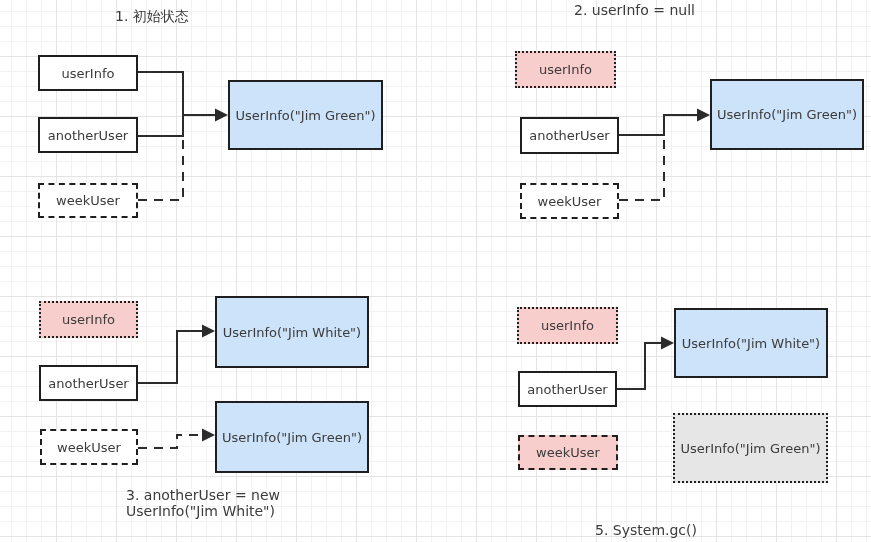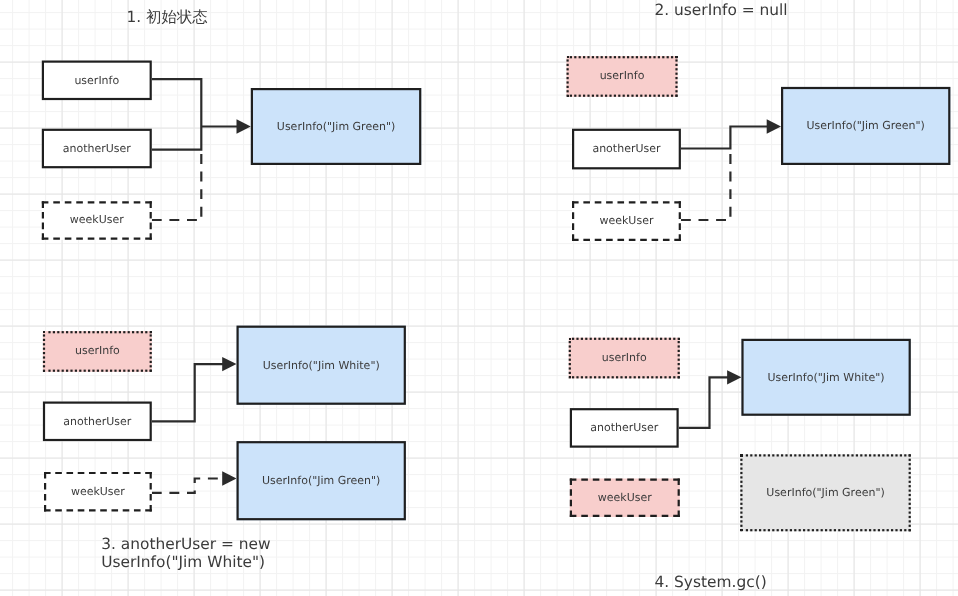--- a/index.html
+++ b/index.html
@@ -26,21 +26,21 @@
       linear-gradient(to bottom, var(--grid-minor) 1px, transparent 1px);
     background-size:60px 60px,60px 60px,15px 15px,15px 15px;
     background-position:-4px -4px;
   }
   .box{
     position:absolute;
     box-sizing:border-box;
     border:2px solid var(--border-color);
     background:#ffffff;
     display:flex;align-items:center;justify-content:center;
-    font-size:10px;color:var(--text-color);
+    font-size:13px;color:var(--text-color);
     white-space:nowrap;
   }
   .box.dashed{border-style:dashed;align-items:center;}
   .box.dotted{border-style:dotted;}
   .box.pink{background:var(--pink-fill);}
   .box.blue{background:var(--blue-fill);}
   .box.gray{background:var(--gray-fill);}
   .caption{
     position:absolute;
     font-size:14px;line-height:16px;
@@ -91,21 +91,21 @@
     </div>
     <div class="box dashed" style="left:38px;top:183px;width:100px;height:35px;">
       <span>weekUser</span>
     </div>
     <div class="box blue" style="left:228px;top:80px;width:155px;height:70px;">
       <span>UserInfo("Jim Green")</span>
     </div>
   </div>
 
   <div>
-    <div class="caption" style="left:595px;top:2px;width:210px;">
+    <div class="caption" style="left:574px;top:2px;width:210px;">
       <div>2. userInfo = null</div>
     </div>
     <div class="box dotted pink" style="left:515px;top:51px;width:101px;height:37px;">
       <span>userInfo</span>
     </div>
     <div class="box" style="left:520px;top:117px;width:99px;height:37px;">
       <span>anotherUser</span>
     </div>
     <div class="box dashed" style="left:520px;top:183px;width:99px;height:36px;">
       <span>weekUser</span>
@@ -124,21 +124,21 @@
     </div>
     <div class="box dashed" style="left:40px;top:429px;width:98px;height:36px;">
       <span>weekUser</span>
     </div>
     <div class="box blue" style="left:215px;top:296px;width:154px;height:72px;">
       <span>UserInfo("Jim White")</span>
     </div>
     <div class="box blue" style="left:215px;top:401px;width:154px;height:72px;">
       <span>UserInfo("Jim Green")</span>
     </div>
-    <div class="caption" style="left:92px;top:487px;width:205px;">
+    <div class="caption" style="left:126px;top:487px;width:205px;">
       <div>3. anotherUser = new</div>
       <div>UserInfo("Jim White")</div>
     </div>
   </div>
 
   <div>
     <div class="box dotted pink" style="left:517px;top:307px;width:101px;height:37px;">
       <span>userInfo</span>
     </div>
     <div class="box" style="left:518px;top:371px;width:99px;height:36px;">
@@ -147,17 +147,17 @@
     <div class="box dashed pink" style="left:518px;top:435px;width:100px;height:35px;">
       <span>weekUser</span>
     </div>
     <div class="box blue" style="left:674px;top:308px;width:154px;height:70px;">
       <span>UserInfo("Jim White")</span>
     </div>
     <div class="box dotted gray" style="left:673px;top:413px;width:155px;height:70px;">
       <span>UserInfo("Jim Green")</span>
     </div>
     <div class="caption" style="left:595px;top:522px;width:170px;">
-      <div>4. System.gc()</div>
+      <div>5. System.gc()</div>
     </div>
   </div>
 
 </div>
 
 </body></html>

